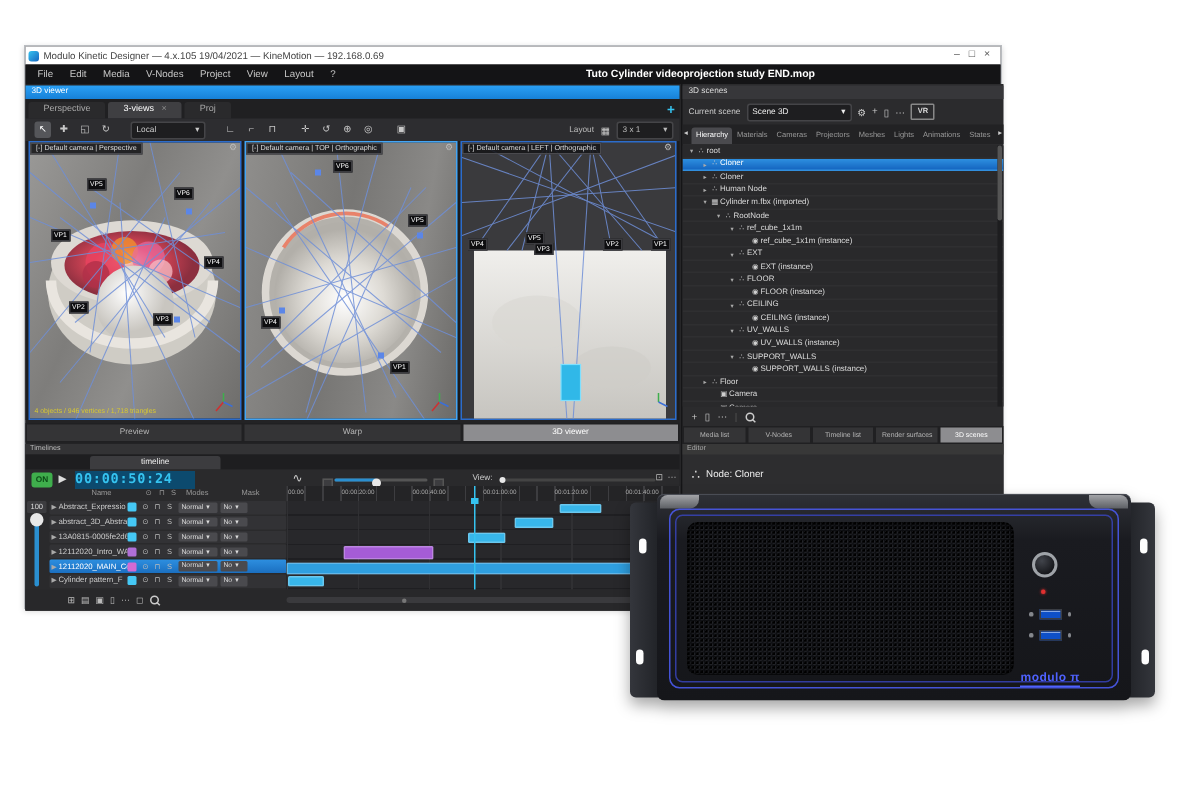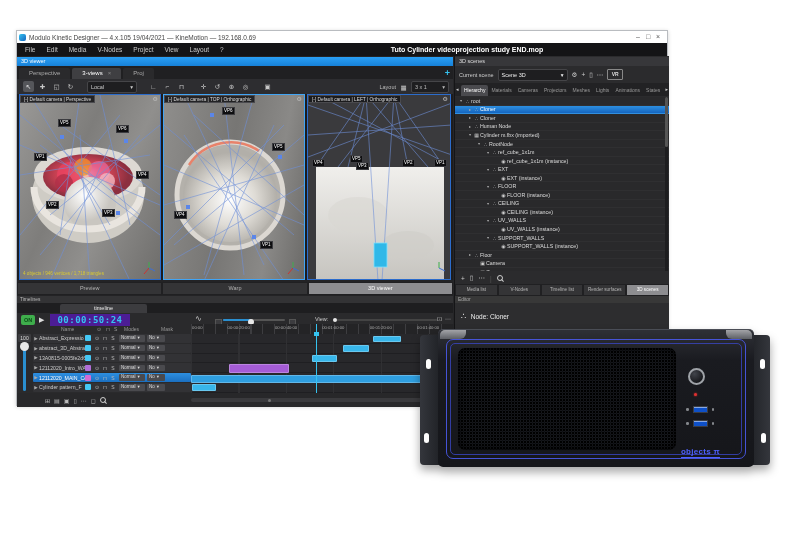--- a/index.html
+++ b/index.html
@@ -48,21 +48,21 @@
   .dtab{flex:1;margin:1px;background:#343436;color:#b5b5b5;font-size:5.5px;text-align:center;line-height:11px;}
   .dtab.active{background:#8d8d90;color:#fff;}
   
   #timelines{position:absolute;left:0;top:240px;width:436px;height:111px;background:#242426;}
   #tlheader{position:absolute;left:0;top:0;width:100%;height:7px;background:#333335;color:#bbb;font-size:4.8px;line-height:7px;padding-left:3px;box-sizing:border-box;}
   #tltabrow{position:absolute;left:0;top:7px;width:100%;height:10px;background:#1e1e20;}
   #tltab{position:absolute;left:43px;top:1px;width:87px;height:9px;background:#3c3c3f;color:#eee;font-size:5.5px;text-align:center;line-height:9px;border-radius:2px 2px 0 0;}
   #tlmain{position:absolute;left:0;top:17px;width:100%;height:94px;background:#2a2a2c;}
   #onbtn{position:absolute;left:4px;top:2px;width:14px;height:10px;background:#3fae4c;border-radius:2px;color:#0b4d16;font-size:5.5px;font-weight:bold;text-align:center;line-height:10px;}
   #playbtn{position:absolute;left:22px;top:2px;color:#ddd;font-size:7px;line-height:10px;}
-  #timebox{position:absolute;left:33px;top:1px;width:80px;height:12px;background:#4c1d95;color:#35c3f0;font-family:"DejaVu Sans Mono",monospace;font-size:9px;font-weight:bold;text-align:center;line-height:12px;letter-spacing:.5px;}
+  #timebox{position:absolute;left:33px;top:1px;width:80px;height:12px;background:#0c4a6e;color:#35c3f0;font-family:"DejaVu Sans Mono",monospace;font-size:9px;font-weight:bold;text-align:left;line-height:12px;letter-spacing:.5px;}
   #curveicon{position:absolute;left:178px;top:1px;color:#ccc;font-size:8px;}
   .sliderline{position:absolute;height:2px;background:#555;border-radius:1px;}
   .sliderfill{position:absolute;height:2px;background:#2a8fd0;border-radius:1px;}
   .sliderdot{position:absolute;width:6px;height:6px;background:#e8e8e8;border-radius:50%;top:-2px;}
   .endbox{position:absolute;width:5px;height:5px;background:#3c3c3f;border:1px solid #555;top:-2px;}
   #viewlabel{position:absolute;left:298px;top:3px;color:#ccc;font-size:5.5px;}
   #tlicons{position:absolute;right:2px;top:2px;color:#bbb;font-size:6px;display:flex;gap:3px;}
   #colheads{position:absolute;left:0;top:11px;width:174px;height:10px;color:#999;font-size:5px;}
   #ruler{position:absolute;left:174px;top:11px;width:262px;height:10px;background:#242426;border-bottom:1px solid #444;background-image:repeating-linear-gradient(90deg,#3d3d40 0 1px,transparent 1px 11.9px);}
   .rlabel{position:absolute;top:1px;color:#aaa;font-size:4.2px;transform:translateX(-50%);white-space:nowrap;}
@@ -756,16 +756,16 @@
       <div class="usbrow" style="top:76px;">
         <span class="screw"></span>
           <span class="usb"></span>
           <span class="screw"></span>
       </div>
       <div class="usbrow" style="top:90px;">
         <span class="screw"></span>
           <span class="usb"></span>
           <span class="screw"></span>
       </div>
-      <div id="racklogo">objects π</div>
+      <div id="racklogo">modulo π</div>
     </div>
   </div>
 </div>
 
 </body></html>

